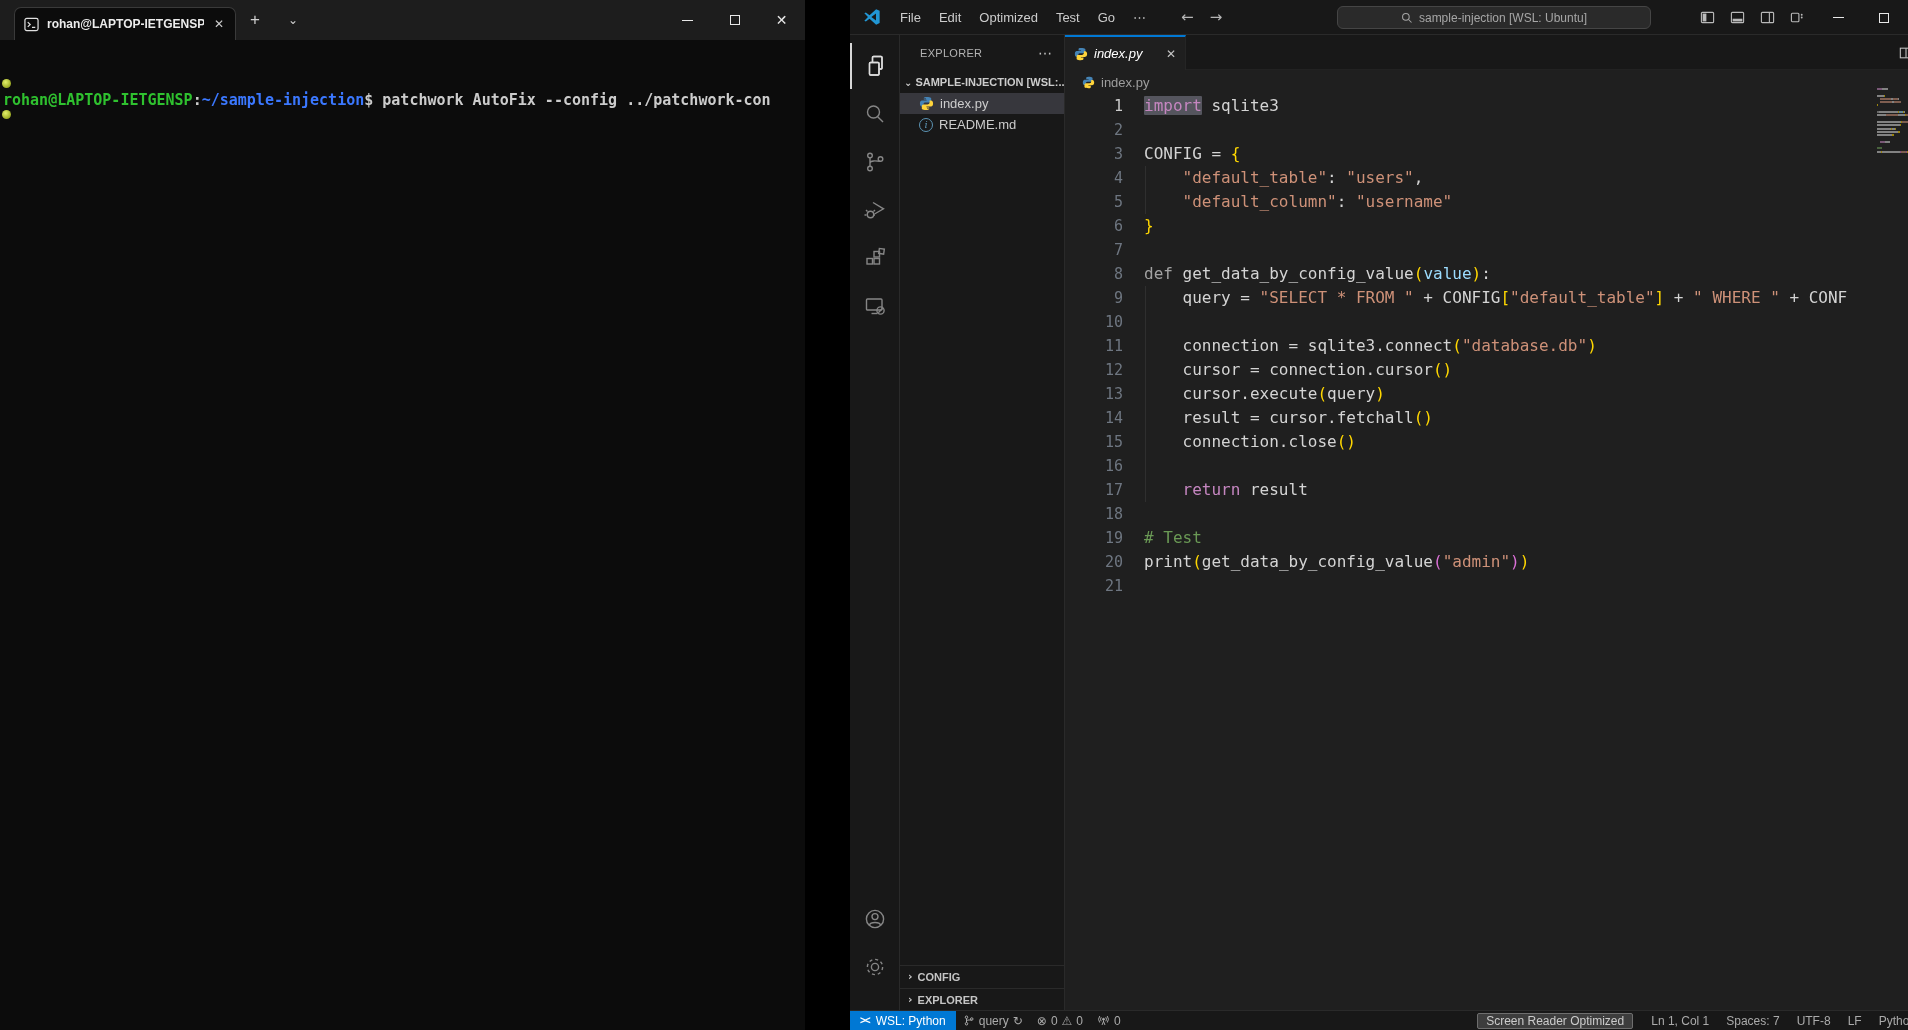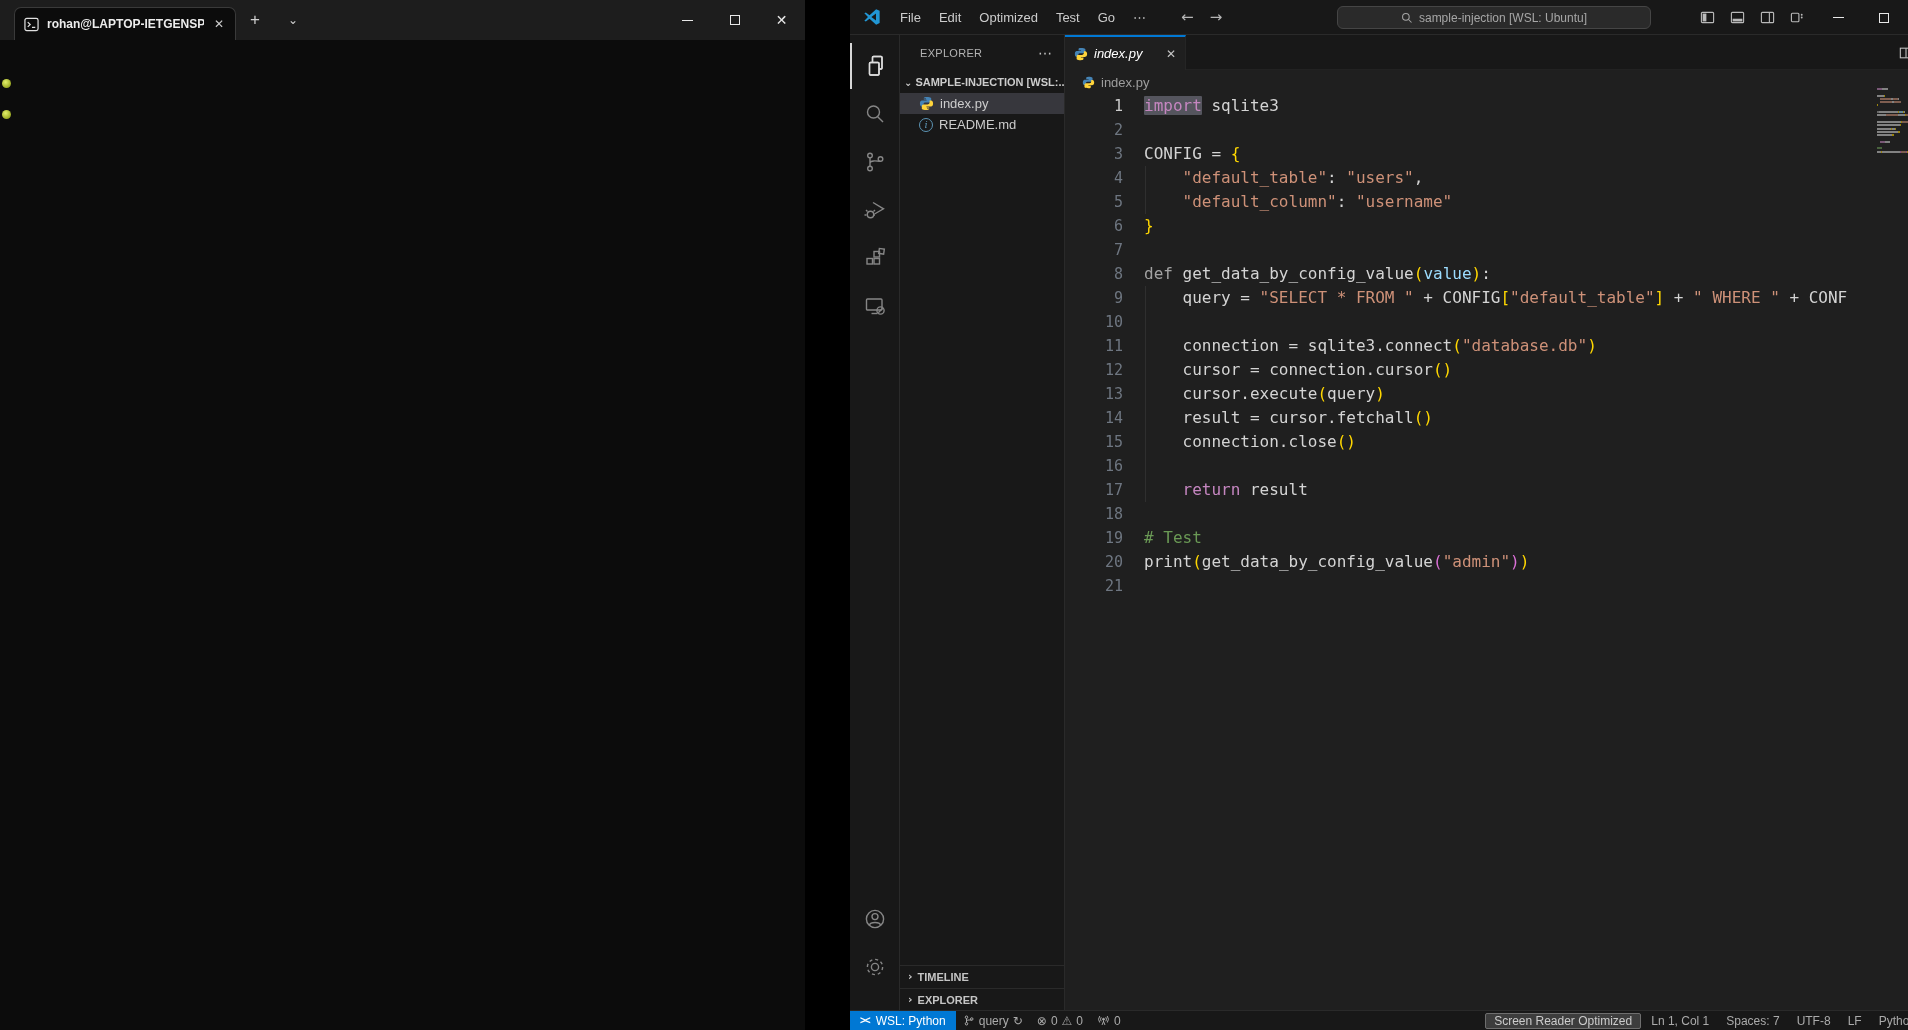--- a/index.html
+++ b/index.html
@@ -100,21 +100,21 @@
   .statusbar { position:absolute; left:0; right:0; bottom:0; height:20px; background:#181818;
                border-top:1px solid #2a2a2a; display:flex; align-items:center; font-size:12px; color:#ababab; }
   .sb-left { display:flex; align-items:center; height:100%; flex:1; }
   .sb-right { display:flex; align-items:center; height:100%; gap:3px; padding-right:14px; }
   .remote-chip { height:100%; background:#0078d4; color:#ffffff; display:flex; align-items:center; gap:6px;
                  padding:0 10px; font-size:12px; }
   .remote-glyph { font-size:10px; font-weight:bold; letter-spacing:-1px; }
   .status-item { display:flex; align-items:center; gap:4px; padding:0 7px; height:100%; }
   .status-item svg { display:block; }
   .sr-chip { background:#3d3d3d; border:1px solid #6e6e6e; padding:0 8px; height:16px; display:flex; align-items:center;
-             border-radius:2px; color:#cccccc; margin-right:0; }
+             border-radius:2px; color:#cccccc; margin-right:8px; }
   .glyph { font-family:"DejaVu Sans", sans-serif; }
 </style>
 </head>
 <body>
 
 <div id="terminal">
   <div class="t-titlebar">
     <div class="t-tab">
       <svg class="t-tab-icon" viewBox="0 0 16 16">
         <rect x="1" y="1.5" width="14" height="13" rx="2" fill="#0c0c0c" stroke="#e0e0e0" stroke-width="1.3"></rect>
@@ -129,20 +129,21 @@
       <span class="winbtn">
           <span class="ic-min"></span>
         </span>
       <span class="winbtn">
           <span class="ic-max"></span>
         </span>
       <span class="winbtn ic-close">✕</span>
     </div>
   </div>
   <div class="t-body">
+    <div><span class="p-user">rohan@LAPTOP-IETGENSP</span><span class="p-plain">:</span><span class="p-path">~/sample-injection</span><span class="p-plain">$ </span><span class="p-plain">patchwork AutoFix --config ../patchwork-con</span></div>
   </div>
   <div class="t-dot" style="left:2px; top:79px;"></div>
   <div class="t-dot" style="left:2px; top:110px;"></div>
 </div>
 
 <div id="vscode">
 
   <div class="v-titlebar">
     <svg class="v-logo" viewBox="0 0 24 24">
       <path fill="#2196d4" d="M17.5 1.5 L8.7 9.6 3.8 5.9 1.8 6.9 6.6 11.9 1.8 16.9 3.8 17.9 8.7 14.2 17.5 22.3 22.2 20 V3.8 Z M17.3 7.2 v9.5 L11.2 12 Z"></path>
@@ -272,21 +273,21 @@
         <path fill="#ffd43b" d="M8 15 c3 0 2.8-1.3 2.8-1.3 V12 H7.9 v-.7 h4.5 c0 0 2.6.3 2.6-3.2 c0-3.4-2.3-3.3-2.3-3.3 h-1.4 v1.9 c0 0 .1 2.3-2.2 2.3 H5.2 c0 0-2.2-.1-2.2 2.1 v2.2 C3 13.3 2.6 15 8 15 z M9.6 13.8 a.8.8 0 1 1 0-1.6 a.8.8 0 0 1 0 1.6 z"></path>
       </svg>
       <span>index.py</span>
     </div>
     <div class="file-row">
       <span class="info-ic">i</span>
       <span>README.md</span>
     </div>
     <div class="sb-panel" style="bottom:23px;">
       <span class="sb-chev glyph">›</span>
-      <span>TIMELINE</span>
+      <span>CONFIG</span>
     </div>
     <div class="sb-panel" style="bottom:0;">
       <span class="sb-chev glyph">›</span>
       <span>EXPLORER</span>
     </div>
   </div>
 
   <div class="editor">
     <div class="tabbar">
       <div class="tab">

